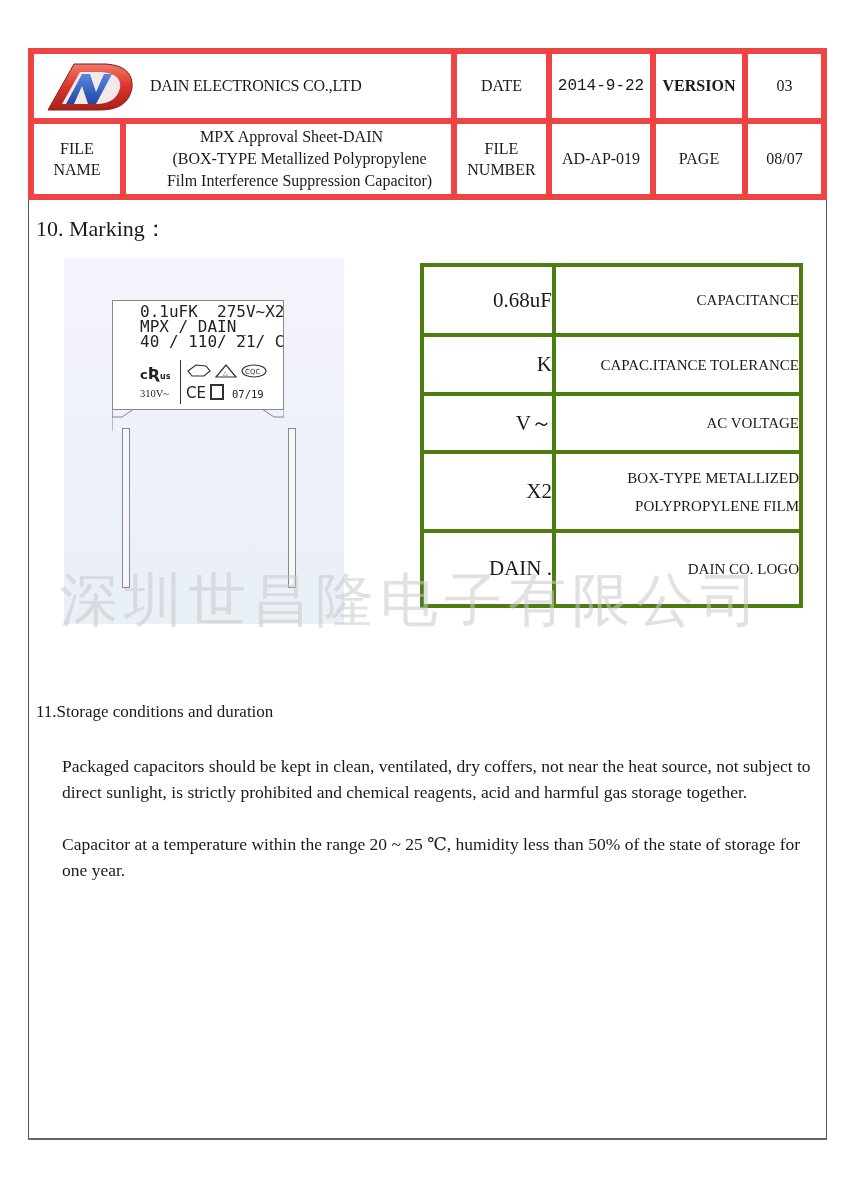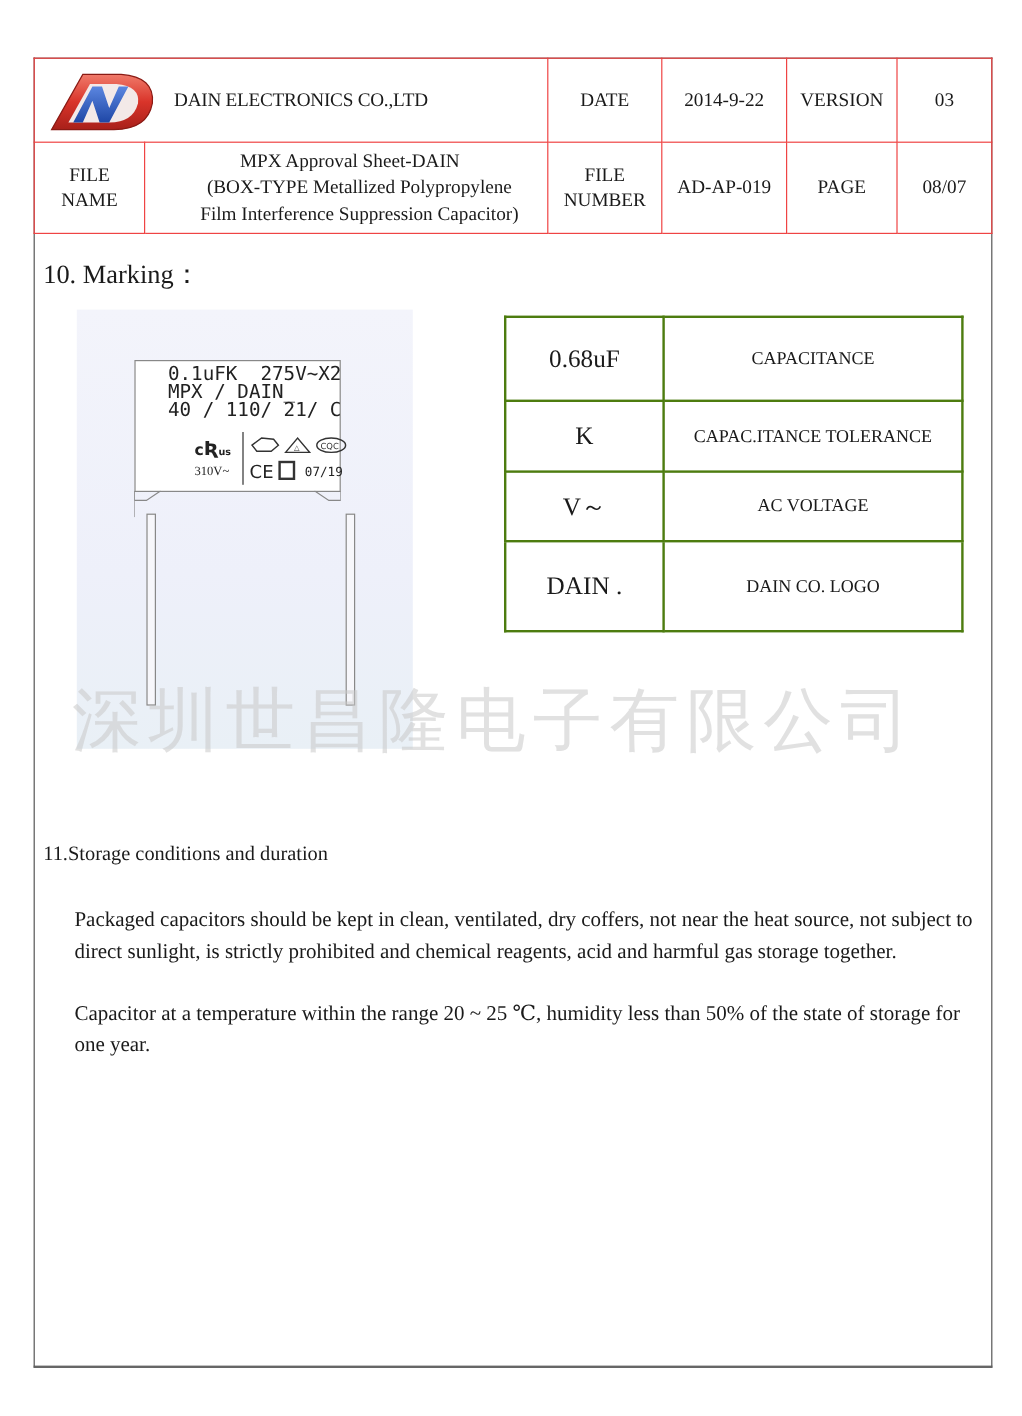--- a/index.html
+++ b/index.html
@@ -6,21 +6,21 @@
     html, body { width: 852px; height: 1180px; background: #ffffff; overflow: hidden; }
     body { position: relative; font-family: "Liberation Serif", "DejaVu Serif", serif; color: #1a1a1a; }
 
     .page-frame {
       position: absolute; left: 28px; top: 48px; width: 799px; height: 1092px;
       border: 1px solid #555; border-bottom: 2px solid #666;
     }
 
     
     .hdr { position: absolute; left: 28px; top: 48px; width: 799px; height: 146px; border-collapse: collapse; }
-    .hdr td { border: 1px solid #ef4444; text-align: center; vertical-align: middle; font-size: 16px; }
+    .hdr td { border: 6px solid #ef4444; text-align: center; vertical-align: middle; font-size: 16px; }
     .hdr .logo-cell { text-align: left; padding-left: 10px; }
     .logo-wrap { display: flex; align-items: center; }
     .company { font-size: 16px; margin-left: 14px; letter-spacing: -0.2px; }
     .fname-cell { text-align: left; font-size: 15px; line-height: 22px; padding-left: 6px; }
     .fname-cell .l2, .fname-cell .l3 { padding-left: 16px; }
     .label2 { line-height: 21px; }
 
     .sec-title { position: absolute; font-size: 22px; }
     #marking-title { left: 36px; top: 214px; }
     #storage-title { left: 36px; top: 702px; font-size: 17px; }
@@ -36,28 +36,28 @@
     }
     .cap-foot {
       position: absolute; left: 48px; top: 151px; width: 172px; height: 22px;
     }
     .lead { position: absolute; width: 8px; top: 170px; height: 160px; border: 1px solid #888; background: #f7f7fb; }
     .lead.l { left: 58px; } .lead.r { left: 224px; }
     .cap-text {
       position: absolute; left: 76px; top: 46px; font-family: "DejaVu Sans Mono", monospace;
       font-size: 16px; line-height: 15px; color: #222; white-space: pre;
     }
-    .cap-icons { position: absolute; left: 76px; top: 102px; width: 140px; height: 44px; font-family: "DejaVu Sans", sans-serif; font-size: 10px; color: #222; margin-left: 22px; }
+    .cap-icons { position: absolute; left: 76px; top: 102px; width: 140px; height: 44px; font-family: "DejaVu Sans", sans-serif; font-size: 10px; color: #222; }
     .vline { position: absolute; left: 40px; top: 0; width: 1px; height: 44px; background: #333; }
 
     
     .mark {
       position: absolute; left: 420px; top: 263px; width: 383px; border-collapse: collapse;
     }
-    .mark td { border: 2px solid #4d7c0f; text-align: center; vertical-align: middle; }
+    .mark td { border: 4px solid #4d7c0f; text-align: right; vertical-align: middle; }
     .mark td.code { width: 132px; font-size: 21px; }
     .mark td.desc { font-size: 15px; line-height: 28px; }
 
     
     .watermark {
       position: absolute; left: 60px; top: 562px; width: 760px; font-family: "DejaVu Sans", sans-serif;
       font-size: 58px; color: rgba(200,200,200,0.55); letter-spacing: 6px; white-space: nowrap; pointer-events: none;
     }
 
     .para { position: absolute; left: 62px; width: 756px; font-size: 17.5px; line-height: 26px; }
@@ -87,22 +87,22 @@
             </linearGradient>
           </defs>
           <path d="M4 52 L30 6 L62 6 Q90 8 88 30 Q84 52 56 52 Z" fill="url(#rg)" stroke="#8a1a14" stroke-width="1"></path>
           <path d="M18 46 L36 14 L58 14 Q78 16 76 30 Q72 46 52 46 Z" fill="#f3e9e8"></path>
           <path d="M22 46 L38 16 L46 16 L52 34 L60 16 L68 16 L52 46 L44 46 L38 28 L30 46 Z" fill="url(#bg)"></path>
         </svg>
         <span class="company">DAIN ELECTRONICS CO.,LTD</span>
       </div>
     </td>
     <td style="width:95px;">DATE</td>
-    <td style="width:104px;">2014-9-22</td>
-    <td style="width:92px;">VERSION</td>
+    <td style="width:104px;font-family:Liberation Mono, monospace;">2014-9-22</td>
+    <td style="width:92px;font-weight:bold;">VERSION</td>
     <td style="width:79px;">03</td>
   </tr>
   <tr style="height:76px;">
     <td style="width:92px;" class="label2">
       <div>FILE</div>
       <div>NAME</div>
     </td>
     <td class="fname-cell">
       <div class="l1">MPX Approval Sheet-DAIN</div>
       <div class="l2">(BOX-TYPE Metallized Polypropylene</div>
@@ -154,20 +154,27 @@
     <td class="desc">CAPACITANCE</td>
   </tr>
   <tr style="height:59px;">
     <td class="code">K</td>
     <td class="desc">CAPAC.ITANCE TOLERANCE</td>
   </tr>
   <tr style="height:58px;">
     <td class="code">V～</td>
     <td class="desc">AC VOLTAGE</td>
   </tr>
+  <tr style="height:79px;">
+    <td class="code">X2</td>
+    <td class="desc">
+      <div>BOX-TYPE METALLIZED</div>
+      <div>POLYPROPYLENE  FILM</div>
+    </td>
+  </tr>
   <tr style="height:75px;">
     <td class="code">DAIN .</td>
     <td class="desc">DAIN CO. LOGO</td>
   </tr>
 </tbody>
   </table>
 
 <div class="watermark">深圳世昌隆电子有限公司</div>
 
 <div class="sec-title" id="storage-title">11.Storage conditions and duration</div>

